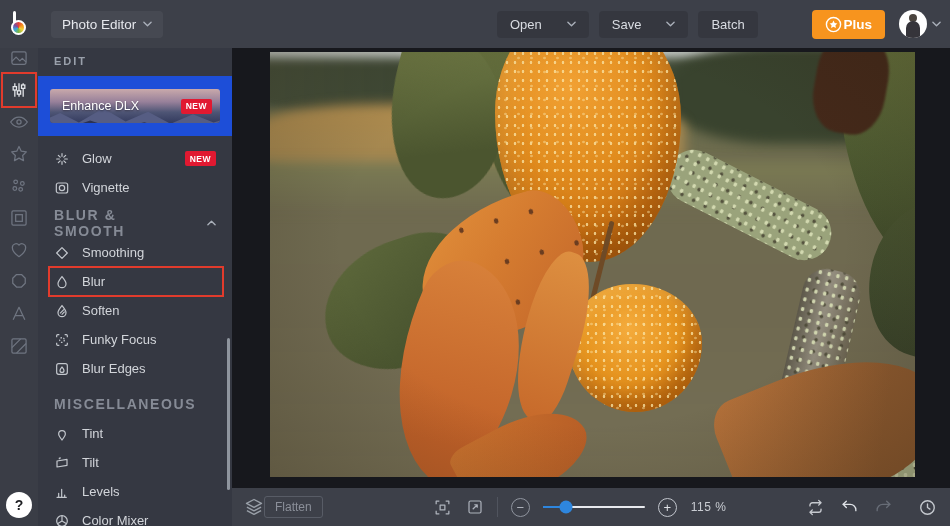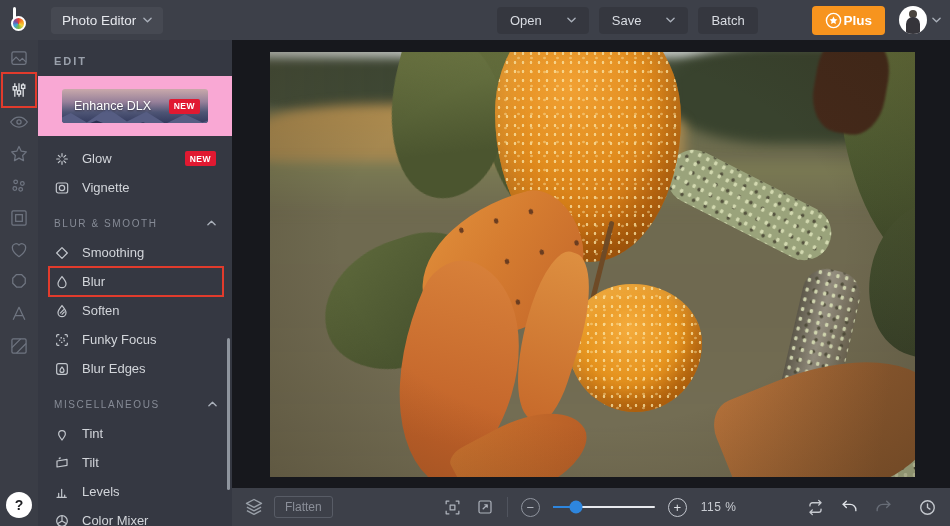--- a/index.html
+++ b/index.html
@@ -1,21 +1,21 @@
 <!DOCTYPE html>
 <html><head>
 <meta charset="utf-8">
 <style>
   * { margin:0; padding:0; box-sizing:border-box; }
   html,body { width:950px; height:526px; overflow:hidden; background:#17181d;
     font-family:"Liberation Sans", sans-serif; -webkit-font-smoothing:antialiased; }
   svg { display:block; }
 
   
-  .topbar { position:absolute; top:0; left:0; right:0; height:40px; background:#3d4049;
+  .topbar { position:absolute; top:0; left:0; right:0; height:48px; background:#3d4049;
     display:flex; align-items:center; z-index:20; }
   .logo { width:26px; height:28px; margin-left:9px; position:relative; }
   .logo-stem { position:absolute; left:4px; top:1px; width:2.5px; height:22px; background:#fff; border-radius:2px; }
   .logo-wheel { position:absolute; left:2px; top:10px; width:15px; height:15px; border-radius:50%;
     border:2.5px solid #fff;
     background:conic-gradient(#e4413b,#f7941e,#f2d23b,#7ab648,#3aa6dd,#7a4ea0,#e4413b); }
   .menu-btn { display:flex; align-items:center; gap:7px; color:#e6e8ed; font-size:13.5px;
     padding:6px 11px; border-radius:4px; margin-left:16px; background:rgba(255,255,255,.05); }
   .chev { color:#aab0ba; }
   .header-actions { position:absolute; left:497px; display:flex; gap:10px; }
@@ -41,42 +41,42 @@
   .rail-btn.active::after { content:""; position:absolute; left:-1px; right:-1px; top:-2px; bottom:-2px;
     border:2px solid #e23b2c; }
   .help-btn { position:absolute; left:6px; bottom:8px; width:26px; height:26px; border-radius:50%;
     background:#fff; color:#1d1e22; font-weight:bold; font-size:14px;
     display:flex; align-items:center; justify-content:center; }
 
   
   .panel { position:absolute; left:38px; top:38px; bottom:0; width:194px; background:#353842;
     overflow:hidden; z-index:10; }
   .panel-title { padding:17px 16px 9px; font-size:11px; font-weight:bold; letter-spacing:2px; color:#9aa0ab; }
-  .banner-strip { background:#f9a8d4; padding:13px 24px; }
+  .banner-strip { background:#1d4ed8; padding:13px 12px; }
   .banner { height:34px; border-radius:3px; position:relative; overflow:hidden;
     display:flex; align-items:center;
     background:linear-gradient(180deg,#c9a9ab 0%,#97809a 38%,#4e5575 68%,#333a5e 100%); }
   .banner-mtn1 { position:absolute; left:-5%; right:-5%; bottom:-8px; height:24px; background:#565d83;
     clip-path:polygon(0 100%,0 60%,10% 25%,20% 65%,33% 5%,45% 60%,57% 20%,69% 70%,81% 30%,92% 65%,100% 45%,100% 100%); }
   .banner-mtn2 { position:absolute; left:-5%; right:-5%; bottom:-10px; height:18px; background:#2c3252;
     clip-path:polygon(0 100%,0 45%,14% 75%,26% 30%,40% 80%,55% 40%,68% 85%,82% 50%,100% 75%,100% 100%); }
   .banner-label { position:relative; z-index:2; color:#fff; font-size:12.5px; margin-left:12px;
     text-shadow:0 1px 2px rgba(0,0,0,.45); }
   .badge { background:#e11931; color:#fff; font-size:8.5px; font-weight:bold;
     padding:2.5px 5px; border-radius:2px; letter-spacing:.5px; }
   .banner .badge { position:relative; z-index:2; margin-left:auto; margin-right:8px; }
   .menu { padding-top:8px; }
   .menu-item { height:29px; display:flex; align-items:center; padding:0 16px;
     color:#d2d5da; font-size:13px; position:relative; }
   .menu-item .mi-icon { margin-right:12px; color:#c3c7cd; }
   .menu-item .badge { margin-left:auto; }
   .menu-item.highlighted::after { content:""; position:absolute; left:10px; right:8px; top:-1px; bottom:-1px;
     border:2px solid #e23b2c; pointer-events:none; }
   .section-header { display:flex; align-items:center; padding:0 16px; height:30px; margin-top:6px;
-    color:#868b96; font-size:10px; font-weight:normal; letter-spacing:1.6px;gap:48px; }
+    color:#868b96; font-size:14px; font-weight:bold; letter-spacing:1.6px;gap:48px; }
   .section-header .chev { margin-left:auto; }
   .panel-scrollbar { position:absolute; right:2px; top:300px; width:3px; height:152px;
     background:#8f959e; border-radius:2px; }
 
   
   .canvas { position:absolute; left:232px; top:38px; right:0; bottom:38px; background:#17181d; overflow:hidden; }
   .photo { position:absolute; left:38px; top:14px; width:645px; height:425px; overflow:hidden; background:#6f6b52; }
   .photo::after { content:""; position:absolute; inset:0; z-index:30; pointer-events:none;
     background:radial-gradient(ellipse at 50% 45%, transparent 55%, rgba(40,30,15,.28) 100%); }
   .pp { position:absolute; }
@@ -144,21 +144,21 @@
     border-radius:40% 60% 30% 70%; background:linear-gradient(#dd8f40,#c76a2b); }
   .leaf-orange-tip { left:185px; top:368px; width:135px; height:72px; transform:rotate(-28deg);
     border-radius:20% 80% 60% 40%; background:linear-gradient(120deg,#cd742f,#b65d26); }
   .leaf-br { left:452px; top:312px; width:220px; height:132px; transform:rotate(-22deg);
     border-radius:15% 85% 50% 50% / 30% 70% 60% 40%;
     background:linear-gradient(120deg,#b4713a,#8e5a2f 70%); }
 
   
   .bottombar { position:absolute; left:232px; right:0; bottom:0; height:38px; background:#3d4049;
     display:flex; align-items:center; z-index:20; }
-  .bb-left { display:flex; align-items:center; margin-left:12px; gap:10px; color:#9aa0a9; }
+  .bb-left { display:flex; align-items:center; margin-left:12px; color:#9aa0a9; }
   .flatten-btn { border:1px solid #585c66; color:#8b8f99; font-size:12px; padding:3px 10px; border-radius:3px; }
   .bb-center { display:flex; align-items:center; margin-left:110px; color:#aeb3bc; }
   .bb-sep { width:1px; height:20px; background:#50545e; margin:0 13px; }
   .circle-btn { width:19px; height:19px; border-radius:50%; border:1.5px solid #8f949e;
     color:#b6bbc3; display:flex; align-items:center; justify-content:center;
     font-size:13px; line-height:1; }
   .circle-btn.plus { border-color:#c2c6cd; color:#dfe2e7; }
   .slider { width:102px; height:2px; background:#e8eaee; border-radius:1px; position:relative; margin:0 13px; }
   .slider-fill { position:absolute; left:0; top:0; bottom:0; width:23%; background:#2e86de; }
   .slider-thumb { position:absolute; left:23%; top:50%; transform:translate(-50%,-50%);

